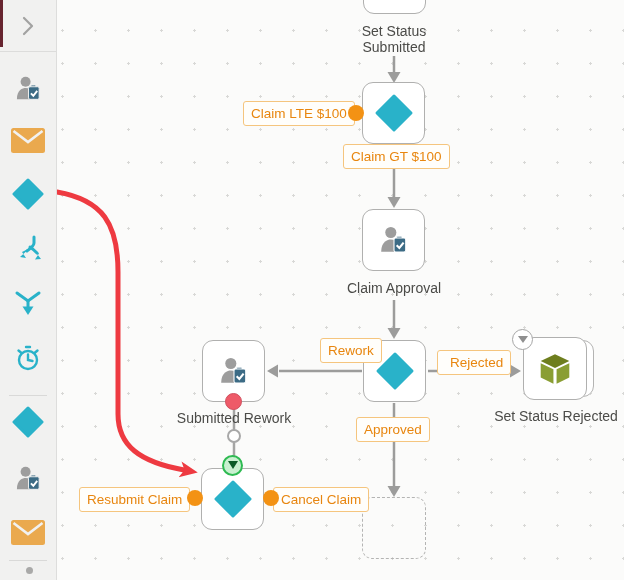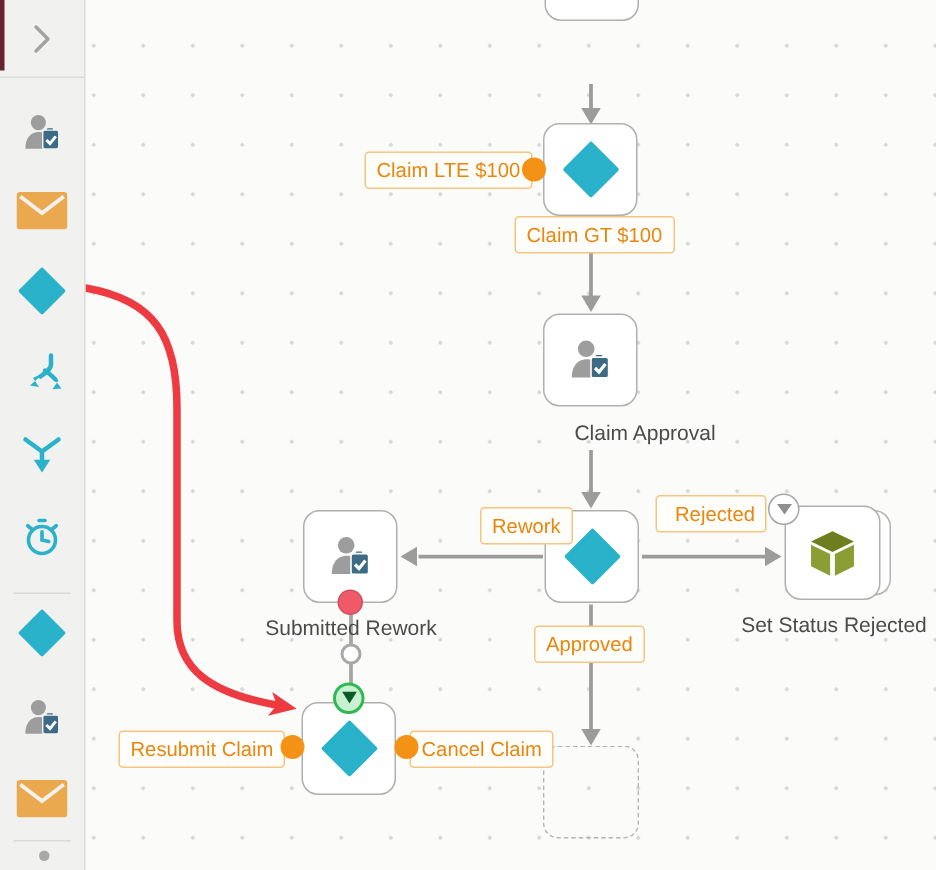--- a/index.html
+++ b/index.html
@@ -74,37 +74,38 @@
 
     <div class="node-echo"></div>
 
     <div class="node" style="left:363px;top:-48px;">
       <svg width="34" height="34" viewBox="0 0 34 34" style="margin-top:6px">
         <polygon points="17,3 30.5,9.5 17,16 3.5,9.5" fill="#6e7e1e"></polygon>
         <polygon points="3.5,11.5 15.5,17.3 15.5,31 3.5,25" fill="#8a9e33"></polygon>
         <polygon points="30.5,11.5 18.5,17.3 18.5,31 30.5,25" fill="#8a9e33"></polygon>
       </svg>
     </div>
+    <div class="caption wrap" style="left:394px;top:23px;">Set Status Submitted</div>
 
     <div class="node" style="left:362px;top:82px;">
       <svg width="40" height="40" viewBox="0 0 40 40">
         <polygon points="20,3 37,20 20,37 3,20" fill="#29b2c9" stroke="#29b2c9" stroke-width="3" stroke-linejoin="round"></polygon>
       </svg>
     </div>
 
     <div class="node" style="left:362px;top:209px;">
       <svg width="32" height="32" viewBox="0 0 30 30">
         <circle cx="12" cy="8" r="5.2" fill="#9d9d9d"></circle>
         <path d="M3,26 C3,16.5 9,14.5 12,14.5 C15,14.5 18.5,15.5 20,18 L20,26 Z" fill="#9d9d9d"></path>
         <rect x="17.5" y="11.5" width="5" height="3" rx="1" fill="#3c6b85" stroke="#fff" stroke-width="0.8"></rect>
         <rect x="15" y="13.2" width="11" height="13" rx="1.5" fill="#3c6b85" stroke="#fff" stroke-width="1"></rect>
         <polyline points="17.5,20 20,22.5 24,17.5" stroke="#fff" stroke-width="2" fill="none"></polyline>
       </svg>
     </div>
-    <div class="caption" style="left:394px;top:280px;margin-left:36px;">Claim Approval</div>
+    <div class="caption" style="left:394px;top:280px;">Claim Approval</div>
 
     <div class="node" style="left:363px;top:340px;">
       <svg width="40" height="40" viewBox="0 0 40 40">
         <polygon points="20,3 37,20 20,37 3,20" fill="#29b2c9" stroke="#29b2c9" stroke-width="3" stroke-linejoin="round"></polygon>
       </svg>
     </div>
 
     <div class="node" style="left:202px;top:340px;">
       <svg width="32" height="32" viewBox="0 0 30 30">
         <circle cx="12" cy="8" r="5.2" fill="#9d9d9d"></circle>
@@ -132,21 +133,21 @@
 
     <div class="node" style="left:201px;top:468px;">
       <svg width="40" height="40" viewBox="0 0 40 40">
         <polygon points="20,3 37,20 20,37 3,20" fill="#29b2c9" stroke="#29b2c9" stroke-width="3" stroke-linejoin="round"></polygon>
       </svg>
     </div>
 
     <div class="tag" style="left:243px;top:101px;">Claim LTE $100</div>
     <div class="tag" style="left:343px;top:144px;">Claim GT $100</div>
     <div class="tag" style="left:284px;top:338px;margin-left:36px;">Rework</div>
-    <div class="tag" style="left:437px;top:330px;padding-left:12px;">Rejected</div>
+    <div class="tag" style="left:437px;top:350px;padding-left:12px;">Rejected</div>
     <div class="tag" style="left:356px;top:417px;">Approved</div>
     <div class="tag" style="left:79px;top:487px;">Resubmit Claim</div>
     <div class="tag" style="left:273px;top:487px;">Cancel Claim</div>
 
     <div class="h orange" style="left:348px;top:105px;"></div>
     <div class="h red" style="left:225px;top:393px;"></div>
     <div class="h white" style="left:227px;top:429px;"></div>
     <div class="h green" style="left:222px;top:455px;">
       <svg width="10" height="9" viewBox="0 0 10 9">
         <polygon points="0,0 10,0 5,8" fill="#0c5b27"></polygon>

